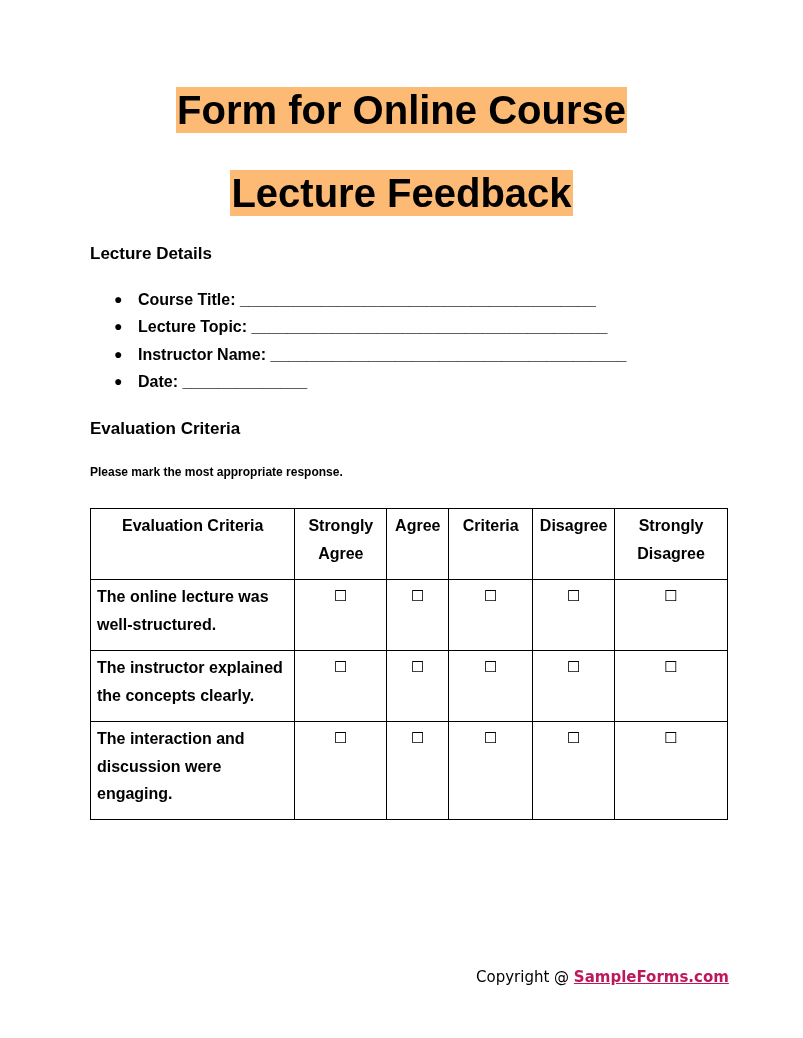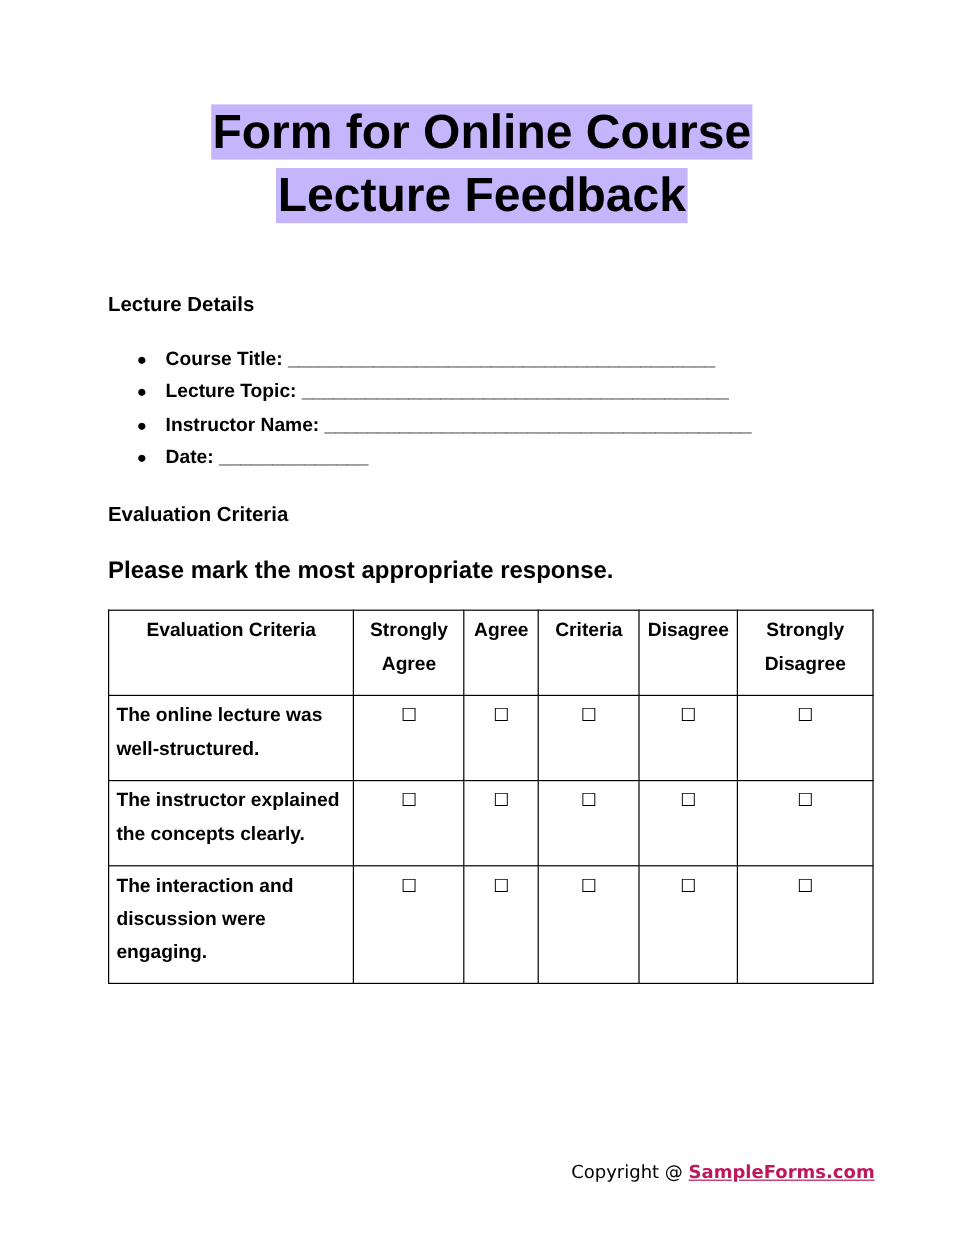--- a/index.html
+++ b/index.html
@@ -2,29 +2,29 @@
 <html><head>
   <meta charset="utf-8">
   <style>
     html, body { margin: 0; padding: 0; background: #ffffff; }
     body {
       width: 803px; height: 1038px; position: relative; overflow: hidden;
       font-family: "Liberation Sans", sans-serif; color: #000;
     }
     .title-wrap { position: absolute; left: 0; width: 803px; text-align: center; }
     .title-line {
-      display: inline-block; background: #c4b5fd; font-weight: bold;
+      display: inline-block; background: #fdba74; font-weight: bold;
       font-size: 40px; line-height: 46px; padding: 0 1px;
     }
     #t1 { top: 87px; }
-    #t2 { top: 140px; }
+    #t2 { top: 170px; }
     .h2 { position: absolute; left: 90px; font-weight: bold; font-size: 17px; }
     #h-details { top: 244px; text-align: center; }
     #h-criteria { top: 419px; }
-    #instr { position: absolute; left: 90px; top: 465px; font-weight: bold; font-size: 20px; }
+    #instr { position: absolute; left: 90px; top: 465px; font-weight: bold; font-size: 12px; }
     ul.fields { position: absolute; left: 90px; top: 286px; margin: 0; padding: 0; list-style: none; }
     ul.fields li { position: relative; height: 27.4px; line-height: 27px; font-weight: bold; font-size: 16px; padding-left: 48px; white-space: nowrap; }
     ul.fields li .bullet { position: absolute; left: 24px; top: 0; font-size: 14px; }
     table.eval {
       position: absolute; left: 90px; top: 508px; width: 638px;
       border-collapse: collapse; font-size: 16px; font-weight: bold;
     }
     table.eval th, table.eval td { border: 1px solid #000; vertical-align: top; line-height: 27.5px; padding: 3px 6px 0 6px; }
     table.eval th { text-align: center; height: 67px; font-weight: bold; }
     table.eval td { height: 67px; margin-left: 20px; }

